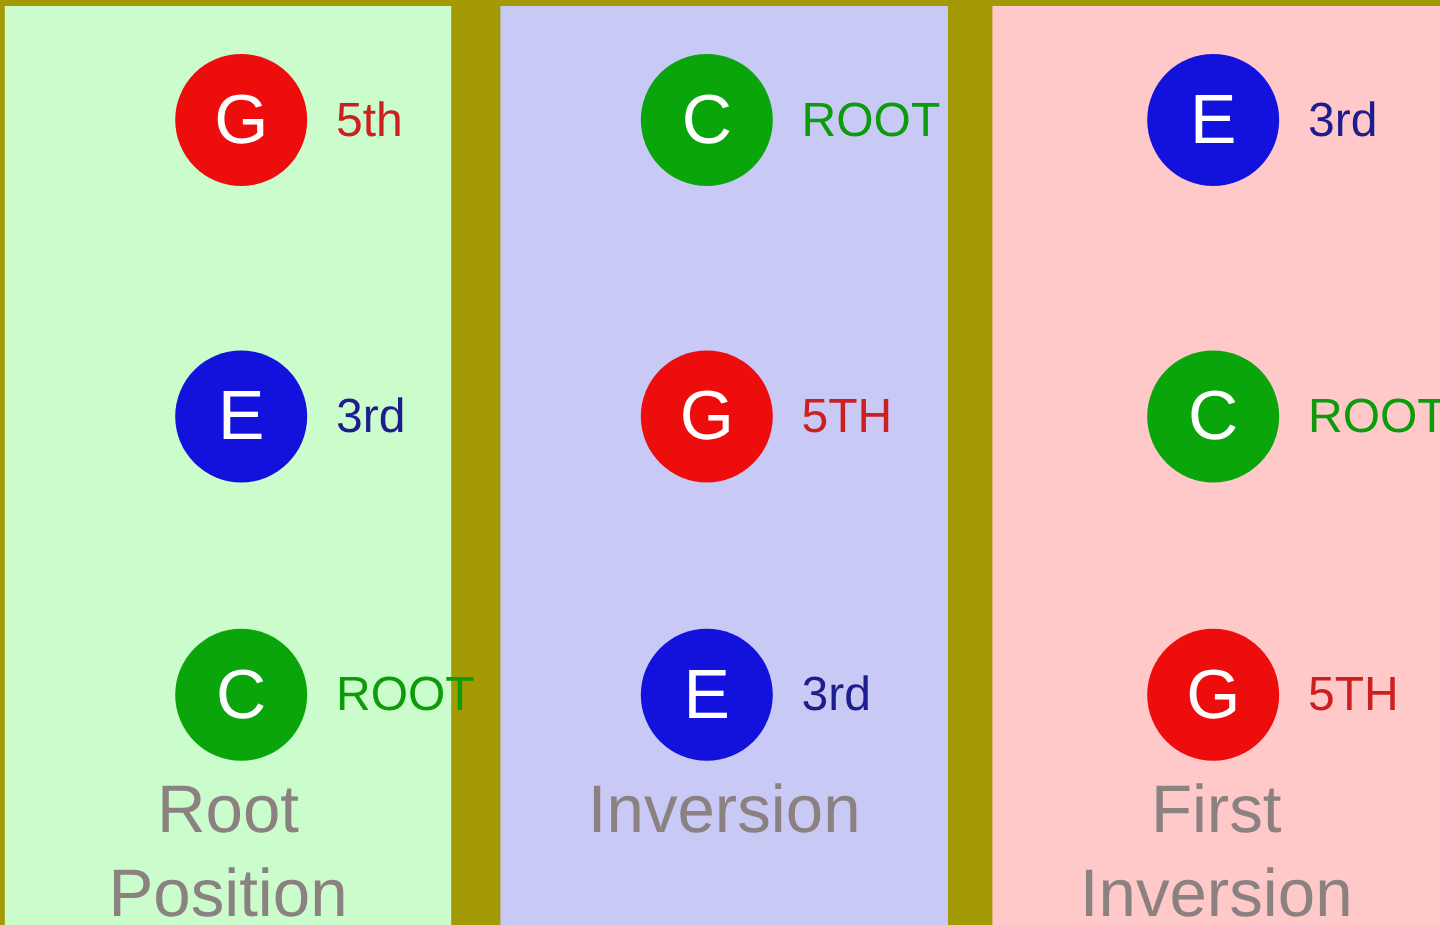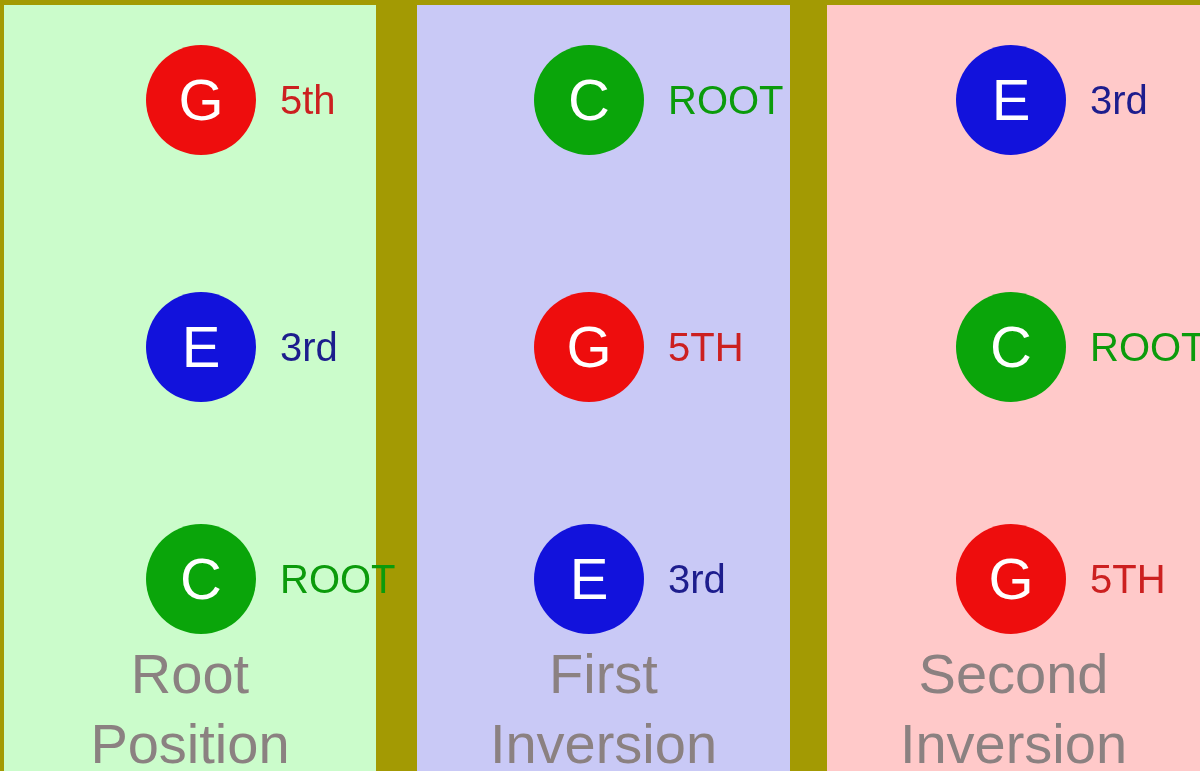--- a/index.html
+++ b/index.html
@@ -95,37 +95,36 @@
     </div>
     <div class="note-row row-1">
       <div class="note-circle" style="background-color: rgb(238, 13, 13);">G</div>
       <div class="note-label" style="color: rgb(204, 32, 32);">5TH</div>
     </div>
     <div class="note-row row-2">
       <div class="note-circle" style="background-color: rgb(18, 18, 220);">E</div>
       <div class="note-label" style="color: rgb(29, 29, 141);">3rd</div>
     </div>
     <div class="caption" style="color: rgb(139, 129, 129);">
-      <div>First</div>
       <div>Inversion</div>
     </div>
   </div>
 
   <div class="panel panel-2" style="background-color: rgb(255, 201, 201);">
     <div class="note-row row-0">
       <div class="note-circle" style="background-color: rgb(18, 18, 220);">E</div>
       <div class="note-label" style="color: rgb(29, 29, 141);">3rd</div>
     </div>
     <div class="note-row row-1">
       <div class="note-circle" style="background-color: rgb(10, 165, 10);">C</div>
       <div class="note-label" style="color: rgb(11, 155, 11);">ROOT</div>
     </div>
     <div class="note-row row-2">
       <div class="note-circle" style="background-color: rgb(238, 13, 13);">G</div>
       <div class="note-label" style="color: rgb(204, 32, 32);">5TH</div>
     </div>
     <div class="caption" style="color: rgb(139, 129, 129);">
-      <div>Second</div>
+      <div>First</div>
       <div>Inversion</div>
     </div>
   </div>
 
 </div>
 
 </body></html>

